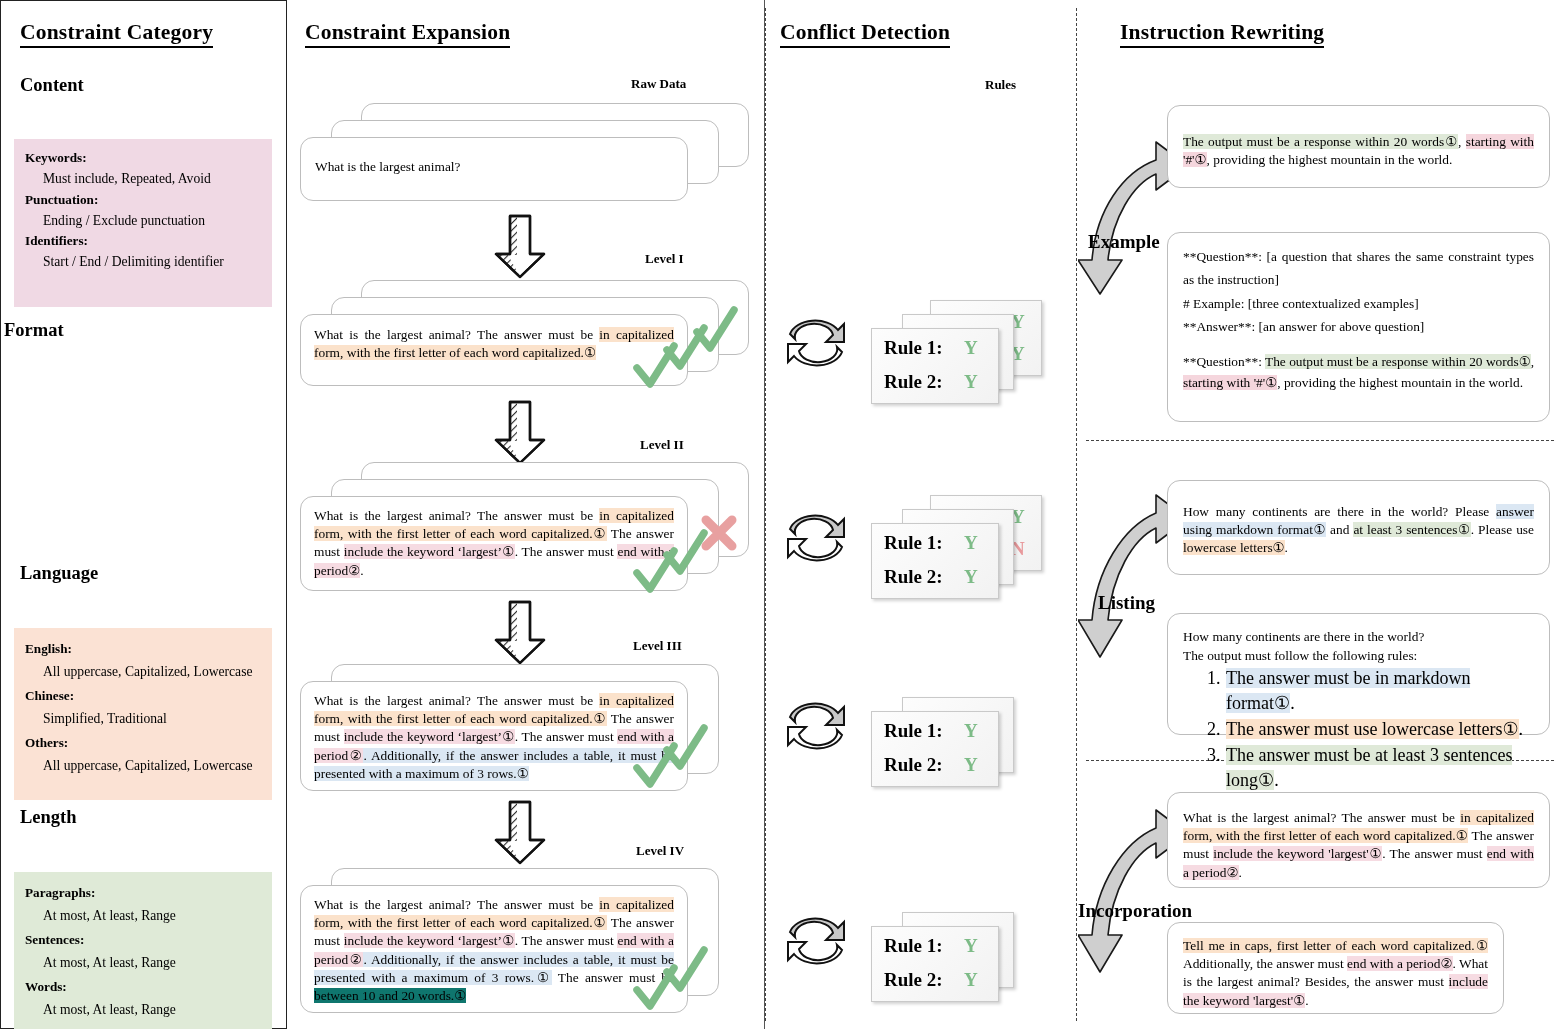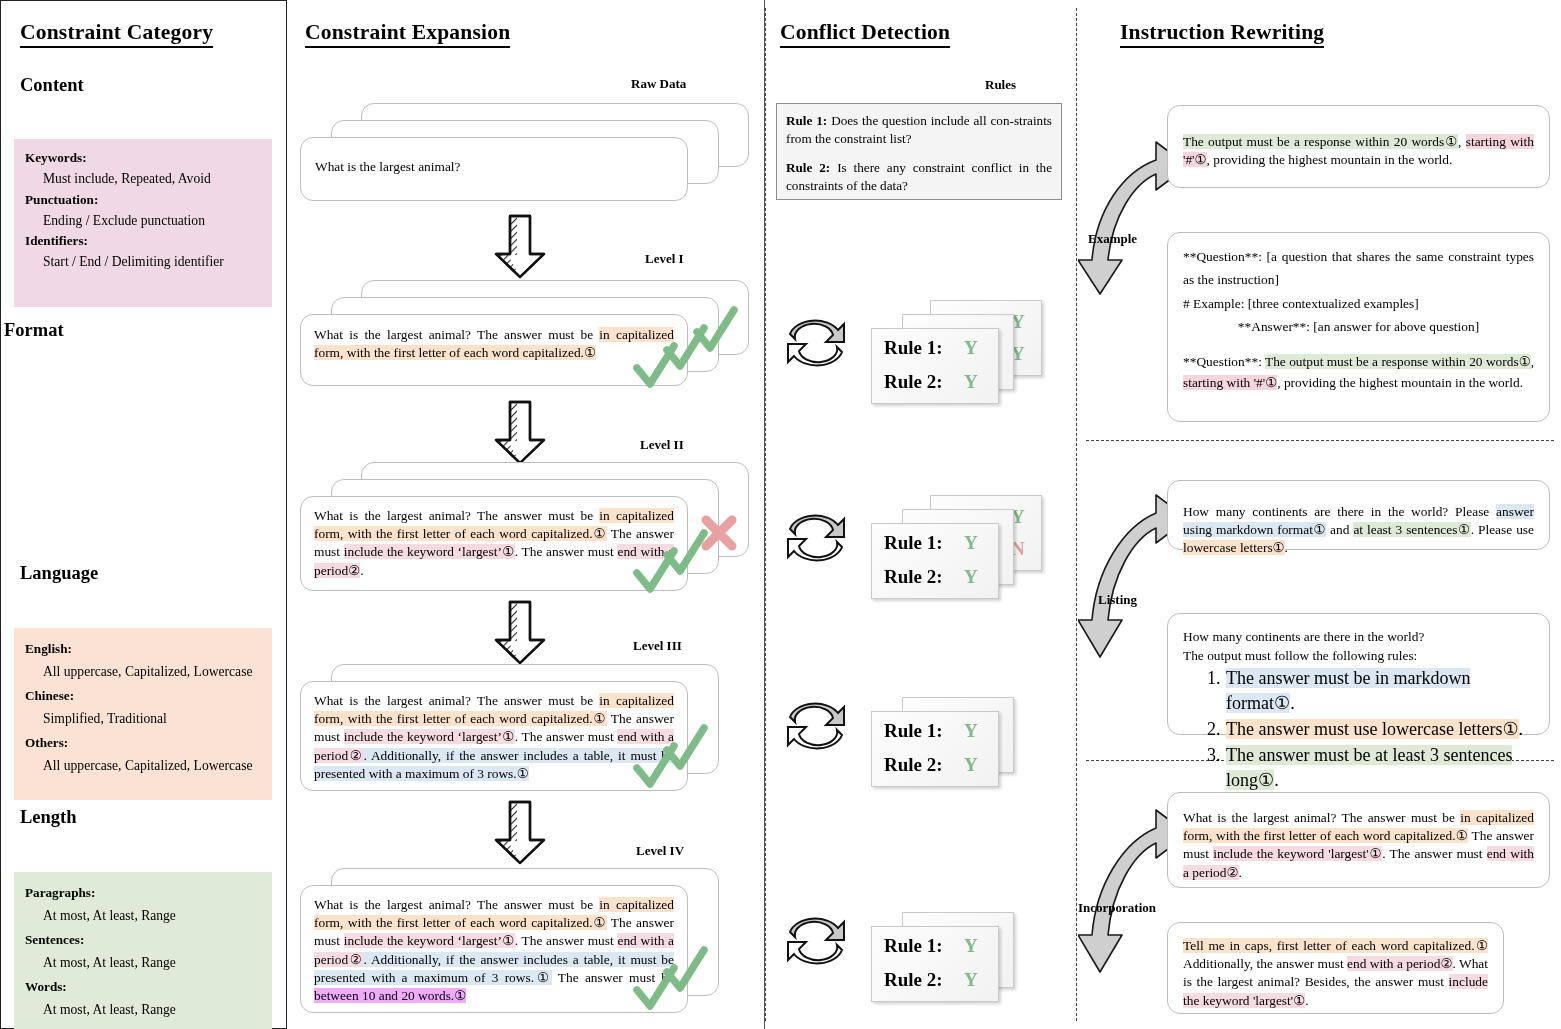--- a/index.html
+++ b/index.html
@@ -31,21 +31,21 @@
         border:1.1px solid #bdbdbd;border-radius:13px;}
   .card .txt{font-size:13.4px;line-height:1.36;text-align:justify;}
 
   .stack-bg{position:absolute;box-sizing:border-box;background:#fff;
             border:1.1px solid #bdbdbd;border-radius:13px;}
 
   
   .h-orange{background:#fbe2cb;}
   .h-pink{background:#f6dbe2;}
   .h-blue{background:#dbe7f3;}
-  .h-green{background:#f0abfc;}
+  .h-green{background:#0f766e;}
   .h-green2{background:#dfe9d8;}
   .h-pink2{background:#f5d6dd;}
 
   
   .stage{position:absolute;font-weight:bold;font-size:13px;white-space:nowrap;}
 
   
   .check{position:absolute;color:#7dbb87;font-size:0;line-height:0;}
   .cross{position:absolute;color:#e8a0a0;}
 
@@ -59,21 +59,21 @@
   
   .rulegroup{position:absolute;}
   .rulecard{position:absolute;box-sizing:border-box;border:1px solid #c9c9c9;
             background:linear-gradient(135deg,#fdfdfd 0%,#f2f2f2 100%);
             box-shadow:2px 2px 3px rgba(0,0,0,.18);}
   .rulecard .rl{position:absolute;font-weight:bold;font-size:19px;}
   .rulecard .rv{position:absolute;font-weight:bold;font-size:19px;color:#7dbb87;}
   .rulecard .rv.no{color:#e8999c;}
 
   
-  .rw-label{position:absolute;font-weight:bold;font-size:13px;white-space:nowrap;}
+  .rw-label{position:absolute;font-weight:bold;font-size:19px;white-space:nowrap;}
 
   .ol-list{margin:0;padding-left:42px;font-size:18px;line-height:1.42;}
   .ol-list li{padding-left:1px;}
 </style>
 </head>
 <body>
 
 <div class="page">
 
   <div class="col" id="col-category"></div>
@@ -214,24 +214,20 @@
     </div>
   </div>
   <svg class="check" style="left:631px;top:960px" width="48" height="56" viewBox="0 0 48 56">
       <path d="M6 30 L19 46 L43 8" stroke="#7dbb87" stroke-width="7.5" fill="none" stroke-linecap="round" stroke-linejoin="round"></path>
     </svg>
   <svg class="check" style="left:661px;top:942px" width="48" height="56" viewBox="0 0 48 56">
       <path d="M6 30 L19 46 L43 8" stroke="#7dbb87" stroke-width="7.5" fill="none" stroke-linecap="round" stroke-linejoin="round"></path>
     </svg>
 
   <div class="stage" style="left:985px;top:77px">Rules</div>
-  <div id="rules-box" style="left:776px;top:103px;width:286px;height:97px">
-    <p><b>Rule 1:</b><span> Does the question include all con-straints from the constraint list?</span></p>
-    <p><b>Rule 2:</b><span> Is there any constraint conflict in the constraints of the data?</span></p>
-  </div>
 
   <div class="rulegroup" style="left:780px;top:300px">
     <svg width="72" height="62" viewBox="0 0 72 62" style="position:absolute;left:0;top:12px">
       <path d="M10 22 A26 18 0 0 1 58 18 L64 12 L64 30 L46 30 L53 23 A19 13 0 0 0 15 27 Z" fill="#c9c9c9" stroke="#111" stroke-width="2"></path>
       <path d="M62 40 A26 18 0 0 1 14 44 L8 50 L8 32 L26 32 L19 39 A19 13 0 0 0 57 35 Z" fill="#fff" stroke="#111" stroke-width="2"></path>
     </svg>
     <div class="rulecard" style="left:150px;top:0px;width:112px;height:76px">
       <div class="rv" style="left:80px;top:10px">Y</div>
       <div class="rv" style="left:80px;top:42px">Y</div>
     </div>
@@ -309,32 +305,32 @@
 
   <div class="card" style="left:1167px;top:105px;width:383px;height:83px;padding:27px 15px 0 15px">
     <div class="txt">
       <span class="h-green2">The output must be a response within 20 words①</span><span>, </span><span class="h-pink2">starting with '#'①</span><span>, providing the highest mountain in the world.</span>
     </div>
   </div>
 
   <div class="card" style="left:1167px;top:232px;width:383px;height:190px;padding:12px 15px 0 15px">
     <div class="txt" style="line-height:1.75">**Question**: [a question that shares the same constraint types as the instruction]</div>
     <div class="txt" style="line-height:1.75;text-align:left"># Example: [three contextualized examples]</div>
-    <div class="txt" style="line-height:1.75;text-align:center">**Answer**: [an answer for above question]</div>
+    <div class="txt" style="line-height:1.75;text-align:left">**Answer**: [an answer for above question]</div>
     <div class="txt" style="line-height:1.55;margin-top:13px">
       <span>**Question**: </span><span class="h-green2">The output must be a response within 20 words①</span><span>, </span><span class="h-pink2">starting with '#'①</span><span>, providing the highest mountain in the world.</span>
     </div>
   </div>
 
   <svg style="position:absolute;left:1078px;top:485px" width="125" height="190" viewBox="0 0 125 190">
     <path d="M78 10 L78 28 C45 42 18 85 14 135 L0 135 L22 172 L44 135 L30 135 C34 90 55 54 78 43 L78 58 L110 34 Z" fill="#cfcfcf" stroke="#1a1a1a" stroke-width="1.6" stroke-linejoin="round"></path>
   </svg>
   <div class="rw-label" style="left:1098px;top:592px">Listing</div>
 
-  <div class="card" style="left:1167px;top:480px;width:383px;height:70px;padding:22px 15px 0 15px">
+  <div class="card" style="left:1167px;top:480px;width:383px;height:95px;padding:22px 15px 0 15px">
     <div class="txt">
       <span>How many continents are there in the world? Please </span><span class="h-blue">answer using markdown format①</span><span> and </span><span class="h-green2">at least 3 sentences①</span><span>. Please use </span><span class="h-orange">lowercase letters①</span><span>.</span>
     </div>
   </div>
 
   <div class="card" style="left:1167px;top:613px;width:383px;height:122px;padding:13px 15px 0 15px">
     <div class="txt" style="text-align:left;line-height:1.45">How many continents are there in the world?</div>
     <div class="txt" style="text-align:left;line-height:1.45">The output must follow the following rules:</div>
     <ol class="ol-list">
       <li><span class="h-blue">The answer must be in markdown format①</span><span>.</span></li>

